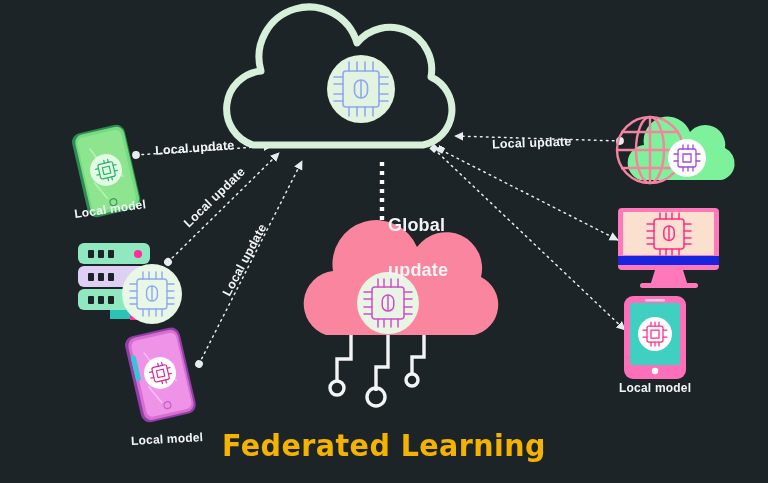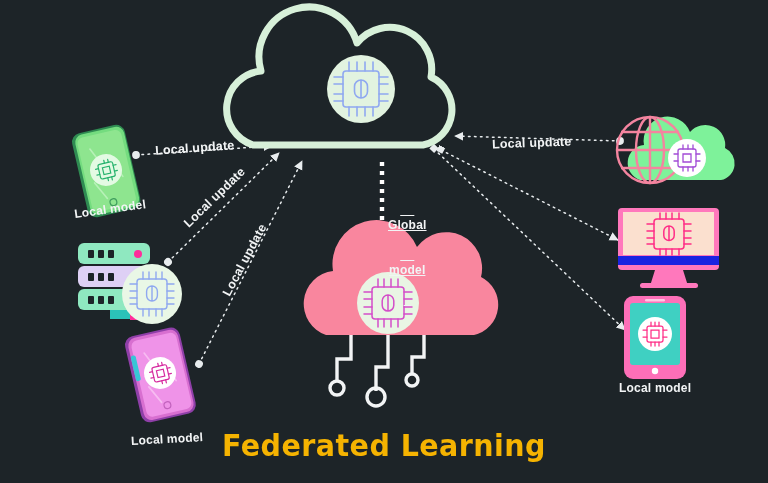--- a/index.html
+++ b/index.html
@@ -3,21 +3,21 @@
 <meta charset="utf-8">
 <style>
   html,body{margin:0;padding:0;background:#1d2428;}
   body{width:768px;height:483px;overflow:hidden;font-family:"Liberation Sans",sans-serif;}
   #stage{position:relative;width:768px;height:483px;background:#1d2428;}
   #stage svg.layer{position:absolute;left:0;top:0;width:768px;height:483px;}
   .lbl{position:absolute;color:#f2f4f5;font-family:"Liberation Sans",sans-serif;
        font-weight:700;white-space:pre;letter-spacing:.2px;}
   .lbl-update{font-size:12.5px;}
   .lbl-model{font-size:12px;}
-  .lbl-global{font-size:12px;line-height:15px;text-align:center;text-decoration:underline;}
+  .lbl-global{font-size:18px;line-height:15px;}
   #title{position:absolute;left:0;right:0;bottom:20px;text-align:center;
          color:#f5b301;font-family:"DejaVu Sans",sans-serif;font-weight:700;
          font-size:31px;letter-spacing:.5px;
          transform:scaleX(.92);transform-origin:50% 50%;}
 </style>
 </head>
 <body>
 
 <div id="stage">
 
@@ -218,21 +218,21 @@
   <div class="lbl lbl-update" style="left:155px;top:141px;transform:rotate(-4deg);">Local update</div>
 
   <div class="lbl lbl-update" style="left:186px;top:218px;transform:rotate(-44deg);transform-origin:0 50%;">Local update</div>
 
   <div class="lbl lbl-update" style="left:226px;top:288px;transform:rotate(-62deg);transform-origin:0 50%;">Local update</div>
 
   <div class="lbl lbl-update" style="left:492px;top:136px;transform:rotate(-2deg);">Local update</div>
 
   <div class="lbl lbl-global" style="left:388px;top:188px;">
     <div>Global</div>
-    <div>model</div>
+    <div>update</div>
   </div>
 
   <div class="lbl lbl-model" style="left:74px;top:202px;transform:rotate(-8deg);">Local model</div>
 
   <div class="lbl lbl-model" style="left:131px;top:432px;transform:rotate(-3deg);">Local model</div>
 
   <div class="lbl lbl-model" style="left:619px;top:381px;">Local model</div>
 
   <div id="title">Federated Learning</div>
 </div>

